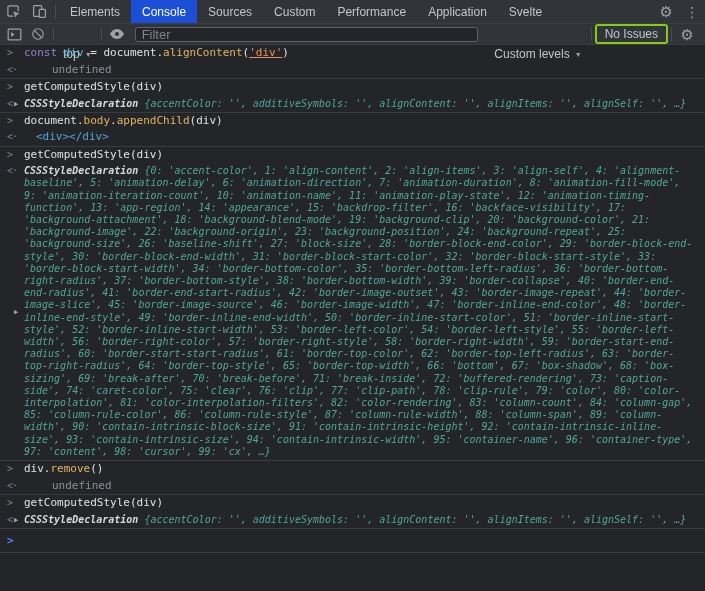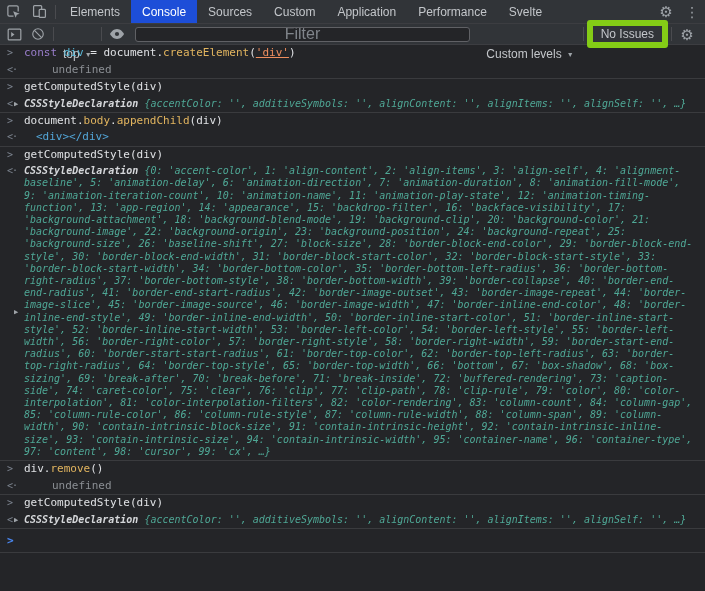--- a/index.html
+++ b/index.html
@@ -38,26 +38,26 @@
   }
   .ctoolbar .iconbtn {
     width:24px; height:100%; display:flex; align-items:center; justify-content:center;
     cursor:pointer; color:#9ea3a8;
   }
   .ddown { display:flex; align-items:center; gap:5px; padding:0 6px; cursor:pointer; white-space:nowrap;margin-top:40px; }
   .caret { font-size:7px; color:#9ea3a8; }
   .filter-input {
     flex:1; height:15px; margin:0 10px 0 6px;
     background:#242528; border:1px solid #606165; border-radius:3px;
-    color:#14b8a6; font-size:16px; font-family:"Liberation Sans",sans-serif;
-    padding:0 6px; outline:none; min-width:120px;text-align:center;
+    color:#14b8a6; font-size:13px; font-family:"Liberation Sans",sans-serif;
+    padding:0 6px; outline:none; min-width:120px;
   }
   .filter-input::placeholder { color:#80858b; }
   .pillbtn {
-    border:6px solid #84cc16; border-radius:3px; padding:1px 8px;
+    border:2px solid #84cc16; border-radius:3px; padding:1px 8px;
     cursor:pointer; white-space:nowrap; color:#c3c6ca;
   }
   
   .console-area { height:546px; overflow:hidden; font-family:"DejaVu Sans Mono", monospace; }
   .crow {
     position:relative; padding:2px 8px 2px 24px;
     font-size:11px; line-height:12.5px; color:#dfe1e4;
     min-height:16px;
   }
   .crow.gstart { border-top:1px solid #3a3b3e; }
@@ -110,22 +110,22 @@
         <rect x="7.7" y="5.7" width="6.6" height="8.6" rx="1" fill="#313438" stroke="#9ea3a8" stroke-width="1.3"></rect>
       </svg>
     </span>
   </span>
   <span class="vsep"></span>
   <span class="tabs">
       <span class="tab">Elements</span>
       <span class="tab active">Console</span>
       <span class="tab">Sources</span>
       <span class="tab">Custom</span>
+      <span class="tab">Performance</span>
       <span class="tab">Application</span>
-      <span class="tab">Performance</span>
       <span class="tab">Svelte</span>
     </span>
   <span class="spacer"></span>
   <span class="iconbtn">
     <span class="gear">⚙</span>
   </span>
   <span class="iconbtn">
     <span class="dots">⋮</span>
   </span>
 </div>
@@ -169,21 +169,21 @@
   <span class="vsep"></span>
   <span class="pillbtn">No Issues</span>
   <span class="vsep"></span>
   <span class="iconbtn">
     <span class="gear">⚙</span>
   </span>
 </div>
 
 <div class="console-area">
 
-<div class="crow input"><span class="arrow">&gt;</span><span class="tok-kw">const </span><span class="tok-var">div</span><span class="tok-plain"> = </span><span class="tok-plain">document.</span><span class="tok-fn">createElement</span><span class="tok-plain">(</span><span class="tok-str">'div'</span><span class="tok-plain">)</span></div>
+<div class="crow input"><span class="arrow">&gt;</span><span class="tok-kw">const </span><span class="tok-var">div</span><span class="tok-plain"> = </span><span class="tok-plain">document.</span><span class="tok-fn">alignContent</span><span class="tok-plain">(</span><span class="tok-str">'div'</span><span class="tok-plain">)</span></div>
     <div class="crow undefined"><span class="arrow">&lt;·</span><span class="msg">undefined</span></div>
     <div class="crow input gstart"><span class="arrow">&gt;</span><span class="tok-plain">getComputedStyle(div)</span></div>
     <div class="crow preview"><span class="arrow">&lt;·</span><span class="twisty">▶</span><span class="oname">CSSStyleDeclaration </span><span class="obody">{accentColor: '', additiveSymbols: '', alignContent: '', alignItems: '', alignSelf: '', …}</span></div>
     <div class="crow input gstart"><span class="arrow">&gt;</span><span class="tok-plain">document.</span><span class="tok-fn">body</span><span class="tok-plain">.</span><span class="tok-fn">appendChild</span><span class="tok-plain">(div)</span></div>
     <div class="crow node"><span class="arrow">&lt;·</span><span class="msg">&lt;div&gt;&lt;/div&gt;</span></div>
     <div class="crow input gstart"><span class="arrow">&gt;</span><span class="tok-plain">getComputedStyle(div)</span></div>
     <div class="crow preview"><span class="arrow">&lt;·</span><span class="twisty">▶</span><span class="oname">CSSStyleDeclaration </span><span class="obody">{0: 'accent-color', 1: 'align-content', 2: 'align-items', 3: 'align-self', 4: 'alignment-baseline', 5: 'animation-delay', 6: 'animation-direction', 7: 'animation-duration', 8: 'animation-fill-mode', 9: 'animation-iteration-count', 10: 'animation-name', 11: 'animation-play-state', 12: 'animation-timing-function', 13: 'app-region', 14: 'appearance', 15: 'backdrop-filter', 16: 'backface-visibility', 17: 'background-attachment', 18: 'background-blend-mode', 19: 'background-clip', 20: 'background-color', 21: 'background-image', 22: 'background-origin', 23: 'background-position', 24: 'background-repeat', 25: 'background-size', 26: 'baseline-shift', 27: 'block-size', 28: 'border-block-end-color', 29: 'border-block-end-style', 30: 'border-block-end-width', 31: 'border-block-start-color', 32: 'border-block-start-style', 33: 'border-block-start-width', 34: 'border-bottom-color', 35: 'border-bottom-left-radius', 36: 'border-bottom-right-radius', 37: 'border-bottom-style', 38: 'border-bottom-width', 39: 'border-collapse', 40: 'border-end-end-radius', 41: 'border-end-start-radius', 42: 'border-image-outset', 43: 'border-image-repeat', 44: 'border-image-slice', 45: 'border-image-source', 46: 'border-image-width', 47: 'border-inline-end-color', 48: 'border-inline-end-style', 49: 'border-inline-end-width', 50: 'border-inline-start-color', 51: 'border-inline-start-style', 52: 'border-inline-start-width', 53: 'border-left-color', 54: 'border-left-style', 55: 'border-left-width', 56: 'border-right-color', 57: 'border-right-style', 58: 'border-right-width', 59: 'border-start-end-radius', 60: 'border-start-start-radius', 61: 'border-top-color', 62: 'border-top-left-radius', 63: 'border-top-right-radius', 64: 'border-top-style', 65: 'border-top-width', 66: 'bottom', 67: 'box-shadow', 68: 'box-sizing', 69: 'break-after', 70: 'break-before', 71: 'break-inside', 72: 'buffered-rendering', 73: 'caption-side', 74: 'caret-color', 75: 'clear', 76: 'clip', 77: 'clip-path', 78: 'clip-rule', 79: 'color', 80: 'color-interpolation', 81: 'color-interpolation-filters', 82: 'color-rendering', 83: 'column-count', 84: 'column-gap', 85: 'column-rule-color', 86: 'column-rule-style', 87: 'column-rule-width', 88: 'column-span', 89: 'column-width', 90: 'contain-intrinsic-block-size', 91: 'contain-intrinsic-height', 92: 'contain-intrinsic-inline-size', 93: 'contain-intrinsic-size', 94: 'contain-intrinsic-width', 95: 'container-name', 96: 'container-type', 97: 'content', 98: 'cursor', 99: 'cx', …}</span></div>
     <div class="crow input gstart"><span class="arrow">&gt;</span><span class="tok-plain">div.</span><span class="tok-fn">remove</span><span class="tok-plain">()</span></div>
     <div class="crow undefined"><span class="arrow">&lt;·</span><span class="msg">undefined</span></div>
     <div class="crow input gstart"><span class="arrow">&gt;</span><span class="tok-plain">getComputedStyle(div)</span></div>

